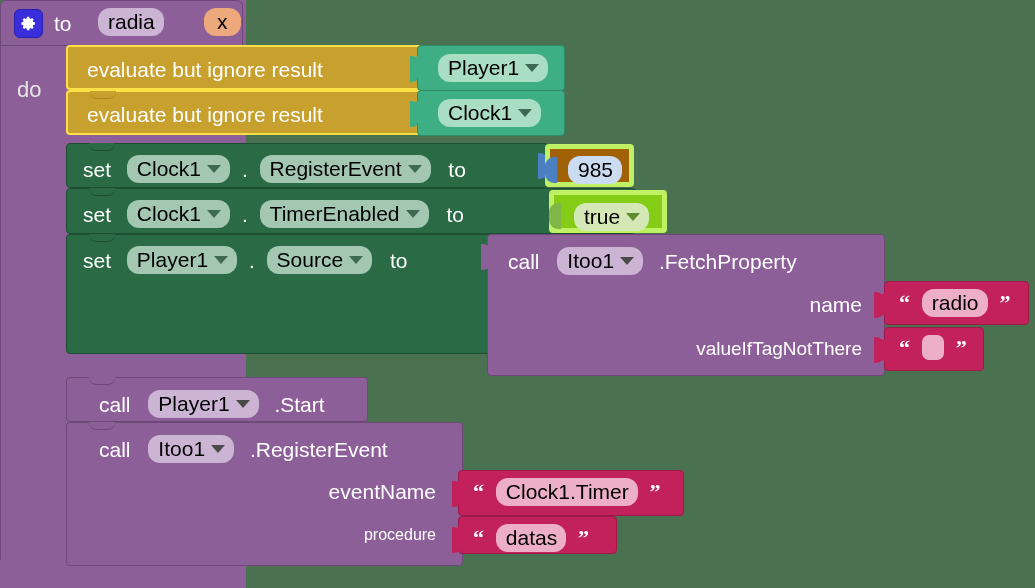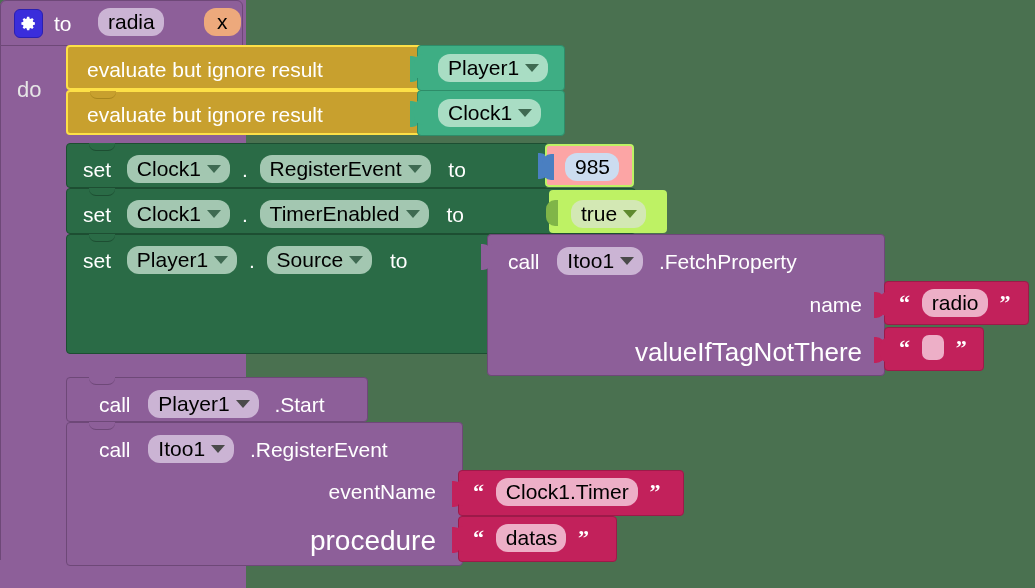--- a/index.html
+++ b/index.html
@@ -30,22 +30,22 @@
     font-size: 21px;
     line-height: 1;
     white-space: nowrap;
   }
 
   
   .c-proc   { background: #8d5f99; border: 1px solid #6e4878; }
   .c-ctrl   { background: #c8a02e; border: 2px solid #fde047; }
   .c-set    { background: #2a6b46; border: 1px solid #1d4e32; }
   .c-getter { background: #3eae84; border: 1px solid #2e8c69; }
-  .c-num    { background: #fca5a5; border: 2px solid #bef264; }
-  .c-logic  { background: #bef264; border: 2px solid #bef264; }
+  .c-num    { background: #a16207; border: 5px solid #bef264; }
+  .c-logic  { background: #84cc16; border: 5px solid #bef264; }
   .c-text   { background: #c2215b; border: 1px solid #9c1a49; }
 
   
   .pill {
     display: inline-block;
     border-radius: 12px;
     padding: 3px 9px 4px 10px;
     color: #000000;
     font-size: 21px;
     line-height: 1;
@@ -220,46 +220,46 @@
     border-radius: 4px;
     padding-left: 48px;
   }
   #fetch-head { position: absolute; left: 20px; top: 12px; }
   #fetch-lbl-name {
     position: absolute; right: 22px; top: 59px;
     font-size: 21px;
   }
   #fetch-lbl-valif {
     position: absolute; right: 22px; top: 104px;
-    font-size: 26px;
+    font-size: 19px;
   }
 
   
   .text-blk { border-radius: 4px; }
   .text-blk .inner { position: absolute; left: 14px; top: 7px; text-align: center; }
   #txt-radio { left: 884px; top: 281px; width: 145px; height: 44px; }
   #txt-empty { left: 884px; top: 327px; width: 100px; height: 44px; }
   #txt-clock { left: 458px; top: 470px; width: 226px; height: 46px; }
-  #txt-datas { left: 458px; top: 516px; width: 159px; height: 46px; }
+  #txt-datas { left: 458px; top: 516px; width: 159px; height: 38px; }
 
   
   .call-blk {
     left: 66px;
     background: #8d5f99;
     border: 1px solid #6e4878;
     border-radius: 4px;
   }
   .call-blk .row { position: absolute; left: 32px; top: 12px; }
   #call-start { top: 377px; width: 302px; height: 45px; }
   #call-reg   { top: 422px; width: 397px; height: 144px; text-align: center; }
   #reg-lbl-event {
     position: absolute; right: 26px; top: 58px; font-size: 21px;
   }
   #reg-lbl-proc {
-    position: absolute; right: 26px; top: 104px; font-size: 28px;
+    position: absolute; right: 26px; top: 104px; font-size: 16px;
   }
 
   
   .notch {
     position: absolute;
     width: 26px; height: 7px;
     left: 22px;
     border-radius: 0 0 7px 7px;
   }
 </style>

